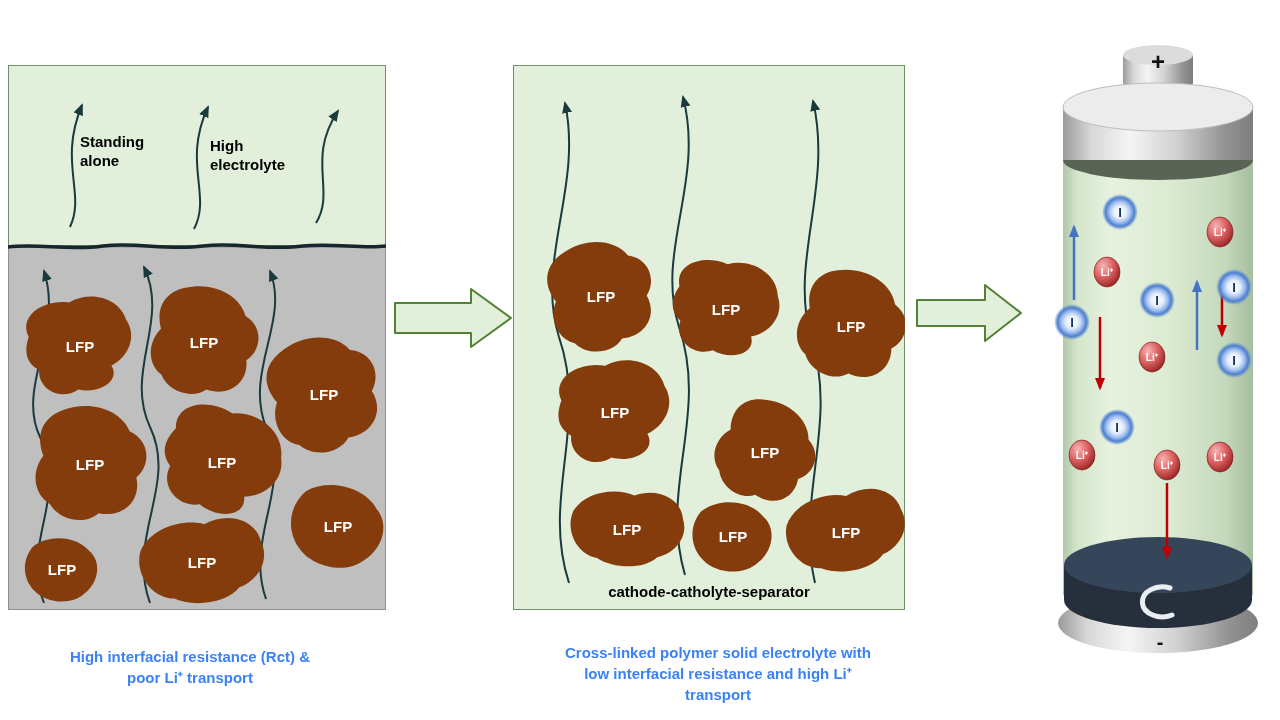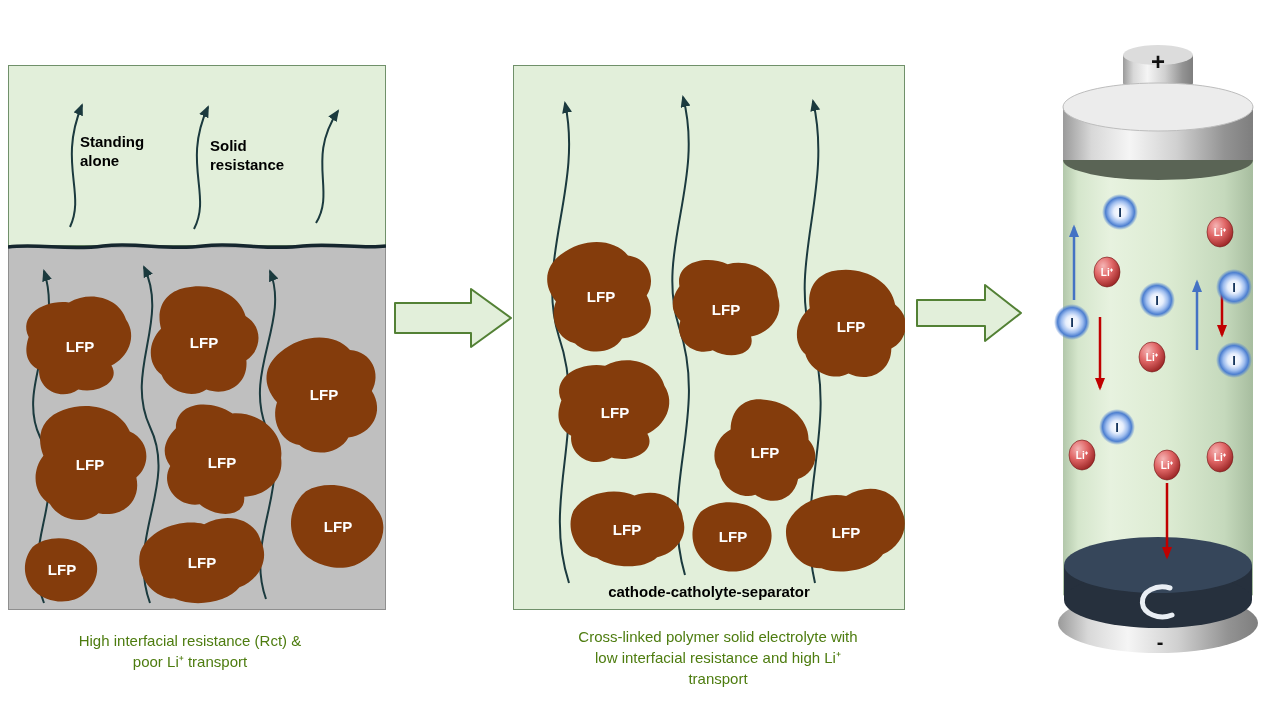--- a/index.html
+++ b/index.html
@@ -1,21 +1,21 @@
 <!DOCTYPE html>
 <html><head>
 <meta charset="utf-8">
 <style>
   html,body{margin:0;padding:0;}
   body{
     width:1280px;height:720px;position:relative;background:#ffffff;
     font-family:"Liberation Sans",sans-serif;overflow:hidden;
   }
   .abs{position:absolute;}
-  .caption{font-weight:400;font-size:15px;color:#4d7c0f;white-space:pre-line;line-height:1.4;}
+  .caption{font-weight:700;font-size:15px;color:#3b82f6;white-space:pre-line;line-height:1.4;margin-top:16px;}
   .plabel{font-weight:700;font-size:15px;color:#000;line-height:1.25;}
   svg{display:block;}
   .blob{fill:#843c0c;}
   .lfp-text{fill:#ffffff;font-weight:700;font-size:15px;font-family:"Liberation Sans",sans-serif;text-anchor:middle;}
   .wavy{fill:none;stroke:#1b3a3e;stroke-width:2;}
   .flowarrow{fill:#e2efda;stroke:#538135;stroke-width:2;stroke-linejoin:round;}
   .footer-text{fill:#000;font-weight:700;font-size:15px;font-family:"Liberation Sans",sans-serif;text-anchor:middle;}
   .ion-i-text{fill:#17365d;font-weight:700;font-size:13px;font-family:"Liberation Sans",sans-serif;text-anchor:middle;}
   .ion-li-text{fill:#ffffff;font-weight:700;font-size:10px;font-family:"Liberation Sans",sans-serif;text-anchor:middle;}
   .term-text{fill:#111;font-weight:700;font-size:24px;font-family:"Liberation Sans",sans-serif;text-anchor:middle;}
@@ -105,21 +105,21 @@
 
       <g>
         <path class="wavy" marker-end="url(#m-dark)" d="M62,162 C78,128 50,98 74,40"></path>
         <path class="wavy" marker-end="url(#m-dark)" d="M186,164 C204,130 174,98 200,42"></path>
         <path class="wavy" marker-end="url(#m-dark)" d="M308,158 C328,126 298,94 330,46"></path>
       </g>
 
       <path d="M0,182 C30,178 60,186 95,181 C130,177 160,186 195,181 C230,177 260,186 295,181 C325,178 355,184 378,181" fill="none" stroke="#15262e" stroke-width="3.5"></path>
     </svg>
     <div class="abs plabel" style="left:72px;top:68px;width:85px;">Standing alone</div>
-    <div class="abs plabel" style="left:202px;top:72px;width:92px;">Solid resistance</div>
+    <div class="abs plabel" style="left:202px;top:72px;width:92px;">High electrolyte</div>
   </div>
 
   <div class="abs caption" style="left:20px;top:630px;width:340px;text-align:center;">High interfacial resistance (Rct) &amp;
 poor Li⁺ transport</div>
 
   <svg class="abs" style="left:393px;top:285px;" width="122" height="70">
     <polygon class="flowarrow" points="2,18 78,18 78,4 118,33 78,62 78,48 2,48"></polygon>
   </svg>
 
   <div class="abs" style="left:513px;top:65px;width:392px;height:545px;">

